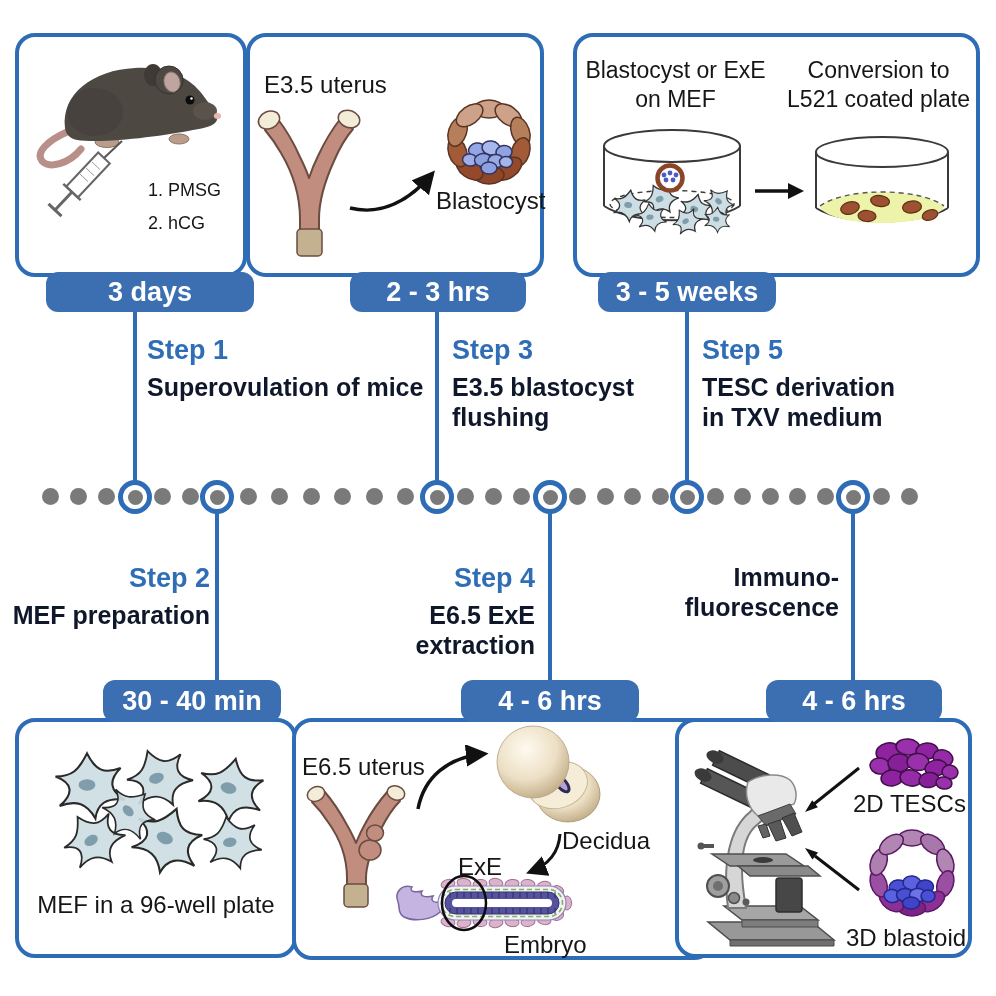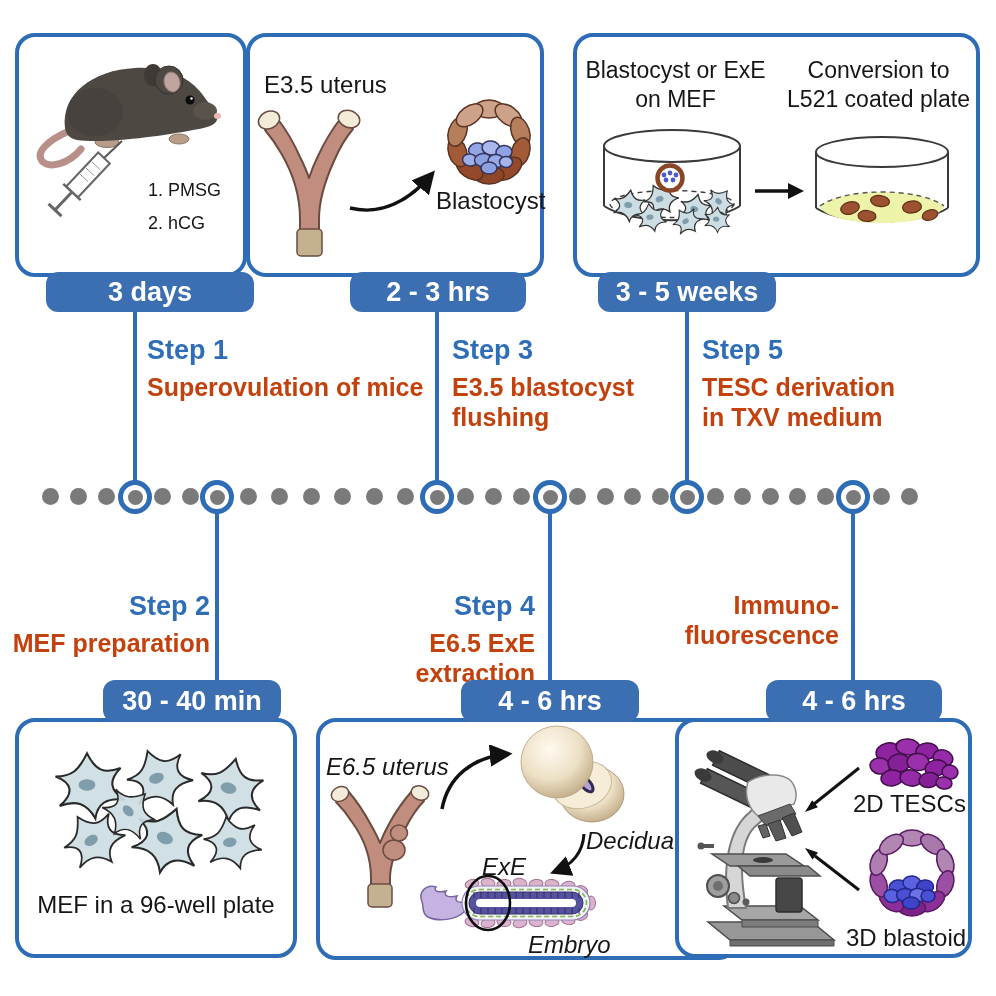--- a/index.html
+++ b/index.html
@@ -7,22 +7,22 @@
          font-family:"Liberation Sans",sans-serif;color:#161616;}
   .panel{position:absolute;box-sizing:border-box;border:4px solid #2e6db6;border-radius:20px;background:#fff;}
   .vline{position:absolute;width:4px;background:#2e6db6;}
   .badge{position:absolute;background:#3c6fb2;color:#fff;font-weight:bold;font-size:27px;
          text-align:center;border-radius:12px;height:40px;line-height:40px;z-index:5;}
   .dot{position:absolute;top:488px;width:17px;height:17px;border-radius:50%;background:#7a7a7a;}
   .ring{position:absolute;top:480px;width:24px;height:24px;border:5px solid #2e6db6;border-radius:50%;background:#fff;z-index:4;}
   .ringdot{width:15px;height:15px;border-radius:50%;background:#7a7a7a;margin:4.5px;}
   .step{position:absolute;z-index:3;}
   .step .lbl{color:#2f6eb6;font-weight:bold;font-size:27px;line-height:32px;margin-bottom:6px;}
-  .step .desc{font-weight:bold;font-size:25px;line-height:30px;color:#c2410c;}
-  .step.right{text-align:right;margin-top:28px;}
+  .step .desc{font-weight:bold;font-size:25px;line-height:30px;color:#0f172a;}
+  .step.right{text-align:right;}
   .cap{position:absolute;font-size:24px;line-height:29px;color:#161616;white-space:nowrap;}
   .cap.center{text-align:center;white-space:normal;}
   .abs{position:absolute;}
 </style>
 </head>
 <body>
 
 <div class="stage">
 
   <div class="vline" style="left:133px;top:310px;height:172px;"></div>
@@ -175,21 +175,21 @@
       <use href="#mefc" transform="translate(125,38) rotate(-18) scale(0.95)"></use>
       <use href="#mefc" transform="translate(196,48) rotate(14)"></use>
       <use href="#mefc" transform="translate(60,100) rotate(-30) scale(0.9)"></use>
       <use href="#mefc" transform="translate(132,98) rotate(22) scale(1.05)"></use>
       <use href="#mefc" transform="translate(198,102) rotate(-8) scale(0.85)"></use>
       <use href="#mefc" transform="translate(95,70) rotate(45) scale(0.8)"></use>
     </svg>
     <div class="cap center" style="left:6px;top:168px;width:262px;">MEF in a 96-well plate</div>
   </div>
 
-  <div class="panel" style="left:316px;top:718px;width:422px;height:242px;font-style:italic;">
+  <div class="panel" style="left:292px;top:718px;width:422px;height:242px;">
     <div class="cap" style="left:6px;top:30px;">E6.5 uterus</div>
     <svg class="abs" style="left:4px;top:58px;" width="112" height="128" viewBox="0 0 112 128">
       <path d="M47,106 L47,98 C47,80 41,60 28,42 C23,34 17,27 12,22 L24,11 C31,19 40,32 47,45 C51,52 54,58 56,63 C58,58 61,51 65,44 C72,31 80,20 88,11 L100,21 C94,27 87,37 81,49 C72,68 66,84 66,98 L66,106 Z" fill="#c18d7f" stroke="#6b4c41" stroke-width="2" stroke-linejoin="round"></path>
       <ellipse cx="70" cy="70" rx="11" ry="10" fill="#c18d7f" stroke="#6b4c41" stroke-width="1.5"></ellipse>
       <ellipse cx="75" cy="53" rx="8.5" ry="8" fill="#c18d7f" stroke="#6b4c41" stroke-width="1.5"></ellipse>
       <ellipse cx="16" cy="14" rx="9" ry="7" fill="#f3ecd9" stroke="#6b4c41" stroke-width="1.5" transform="rotate(-25 16 14)"></ellipse>
       <ellipse cx="96" cy="13" rx="9" ry="7" fill="#f3ecd9" stroke="#6b4c41" stroke-width="1.5" transform="rotate(20 96 13)"></ellipse>
       <rect x="44" y="104" width="24" height="23" rx="4" fill="#c3b190" stroke="#6b4c41" stroke-width="1.5"></rect>
     </svg>
     <svg class="abs" style="left:116px;top:23px;" width="80" height="72" viewBox="0 0 80 72">

